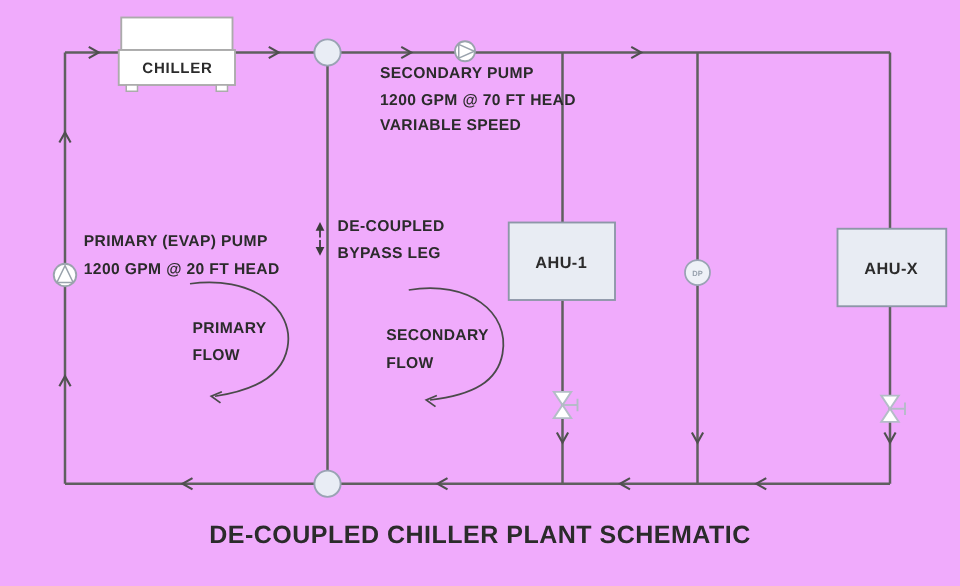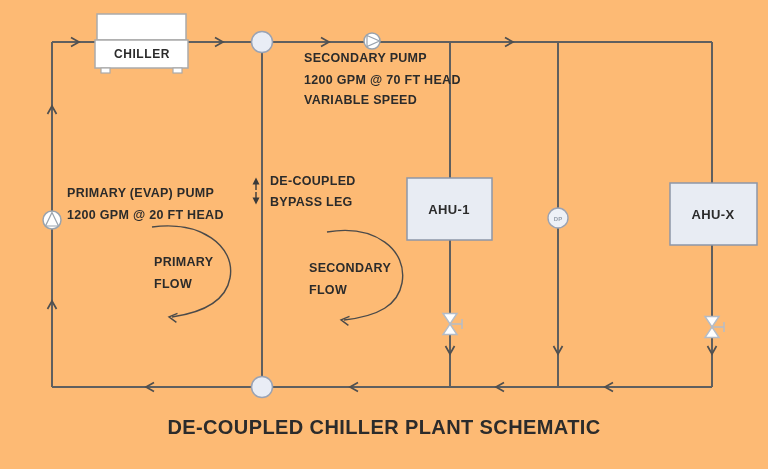--- a/index.html
+++ b/index.html
@@ -1,19 +1,19 @@
 <!DOCTYPE html>
 <html><head>
 <meta charset="utf-8">
 <style>
   html,body{margin:0;padding:0;background:#ffffff;}
   .canvas{
     position:relative;
     width:768px;height:469px;
-    background:#fdba74;
+    background:#f0abfc;
     font-family:"Liberation Sans", sans-serif;
     overflow:hidden;
   }
   svg{display:block;}
   text{
     font-family:"Liberation Sans", sans-serif;
     font-weight:bold;
     fill:#2b2b2b;
   }
   .lbl{font-size:12.5px;letter-spacing:0.3px;}

